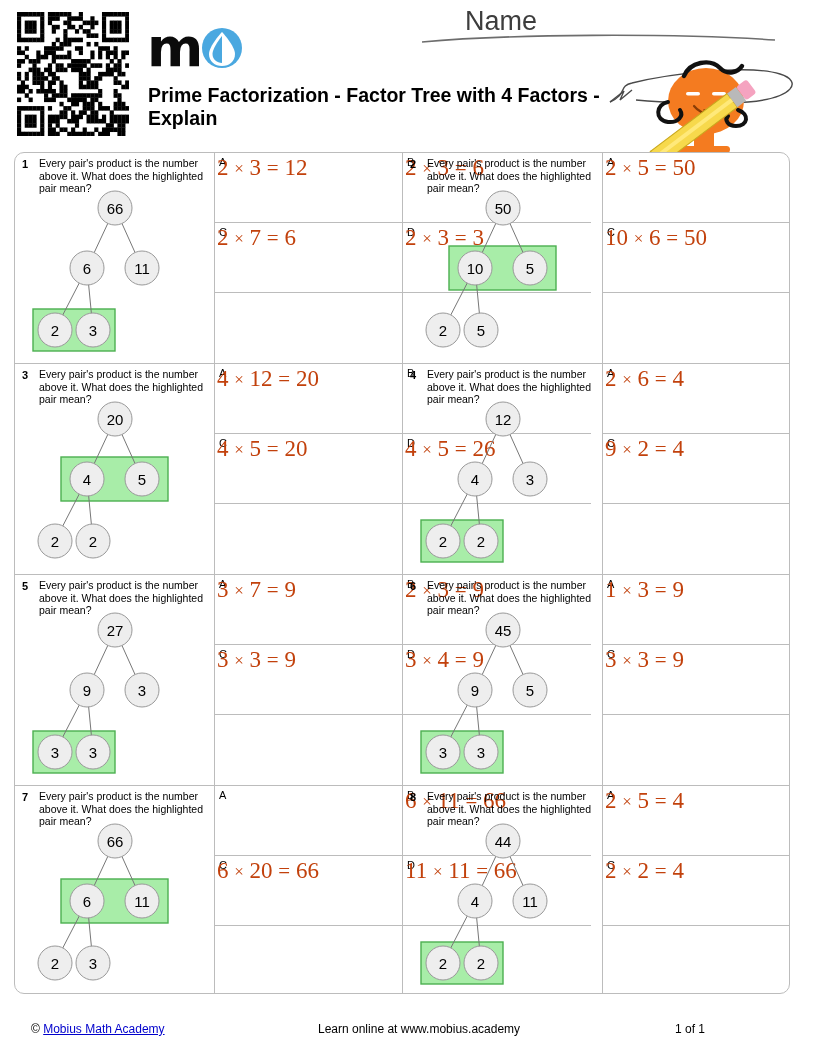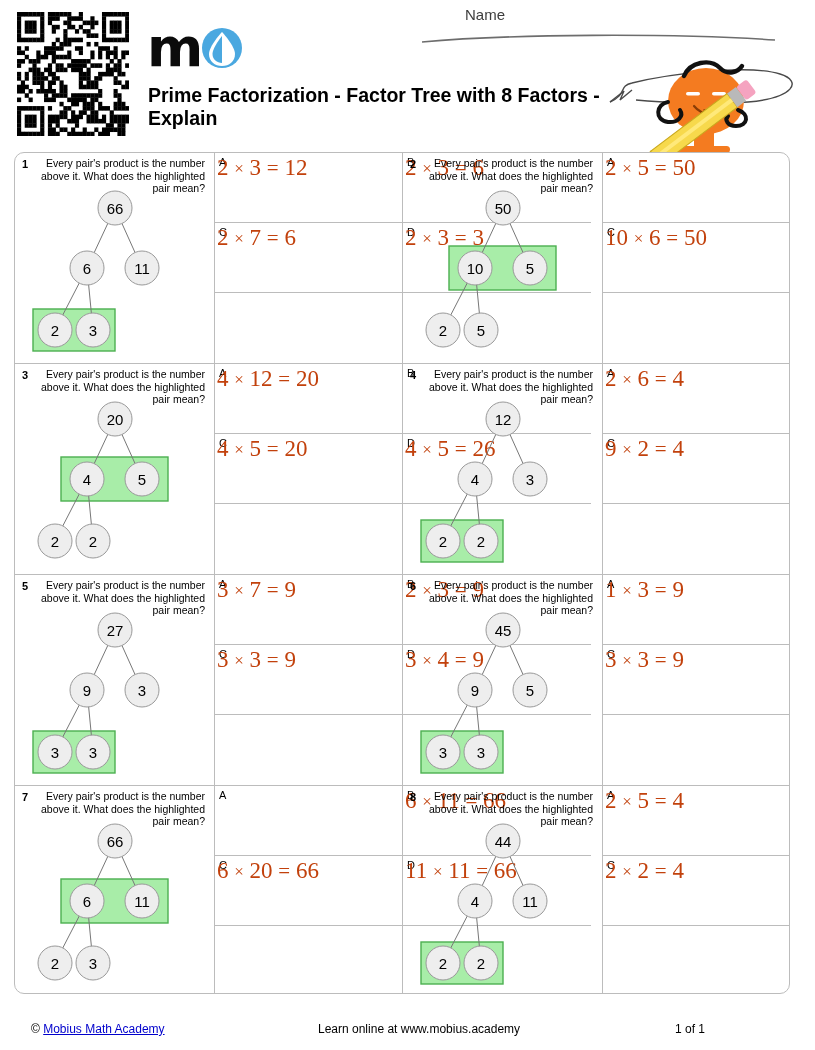--- a/index.html
+++ b/index.html
@@ -33,21 +33,21 @@
     font-family:"Liberation Sans", sans-serif;
     font-weight:bold;font-size:19.5px;line-height:23px;
     letter-spacing:0px;
     color:#000;
   }
 
   .name-area{position:absolute;left:420px;top:6px;width:360px;height:40px;}
   .name-label{
     position:absolute;left:45px;top:0px;
     font-family:"Liberation Sans", sans-serif;
-    font-size:15px;color:#3d3d3d;font-weight:normal;
+    font-size:27px;color:#3d3d3d;font-weight:normal;
   }
   .name-line{position:absolute;left:0;top:26px;}
 
   .mascot{position:absolute;left:598px;top:28px;width:220px;height:128px;}
 
   
   .sheet{
     position:absolute;left:14px;top:152px;
     width:776px;height:842px;
     border:1px solid #bcbcbc;
@@ -66,21 +66,21 @@
     box-sizing:border-box;
     border-right:1px solid #bcbcbc;
     position:relative;
   }
   .qnum{
     position:absolute;left:7px;top:5px;
     font-size:11px;font-weight:bold;color:#000;
   }
   .prompt{
     position:absolute;left:24px;top:4px;width:166px;
-    text-align:right;font-size:10.5px;line-height:12.6px;color:#000;
+    text-align:left;font-size:10.5px;line-height:12.6px;color:#000;
   }
   .tree{position:absolute;left:0;top:30px;width:200px;height:178px;}
 
   .ans-col{width:188px;flex:0 0 188px;height:100%;box-sizing:border-box;}
   .ans-col.first{border-right:1px solid #bcbcbc;}
   .ans-box{
     height:70px;box-sizing:border-box;
     border-bottom:1px solid #bcbcbc;
     position:relative;overflow:hidden;
   }
@@ -562,21 +562,21 @@
           <svg width="42" height="42" viewBox="0 0 42 42">
             <circle cx="21" cy="21" r="20" fill="#4aa8e0"></circle>
             <path d="M21 5 C21 5 8 19 8 27 C8 34.5 13.8 39 21 39 C28.2 39 34 34.5 34 27 C34 19 21 5 21 5 Z" fill="#ffffff"></path>
             <path d="M21 9 C21 9 11.5 20.5 11.5 27 C11.5 32.5 16 36 21 36 Z" fill="#4aa8e0"></path>
             <circle cx="21" cy="21" r="20" fill="none" stroke="#ffffff" stroke-width="0"></circle>
           </svg>
         </span>
     </div>
   </div>
 
-  <div class="title">Prime Factorization - Factor Tree with 8 Factors - Explain</div>
+  <div class="title">Prime Factorization - Factor Tree with 4 Factors - Explain</div>
 
   <div class="name-area">
     <div class="name-label">Name</div>
     <svg class="name-line" width="360" height="14">
       <path d="M2 10 C90 2 250 1 355 8" stroke="#6d6d6d" stroke-width="1.6" fill="none"></path>
     </svg>
   </div>
 
   <svg class="mascot" viewBox="0 0 220 128">
 

